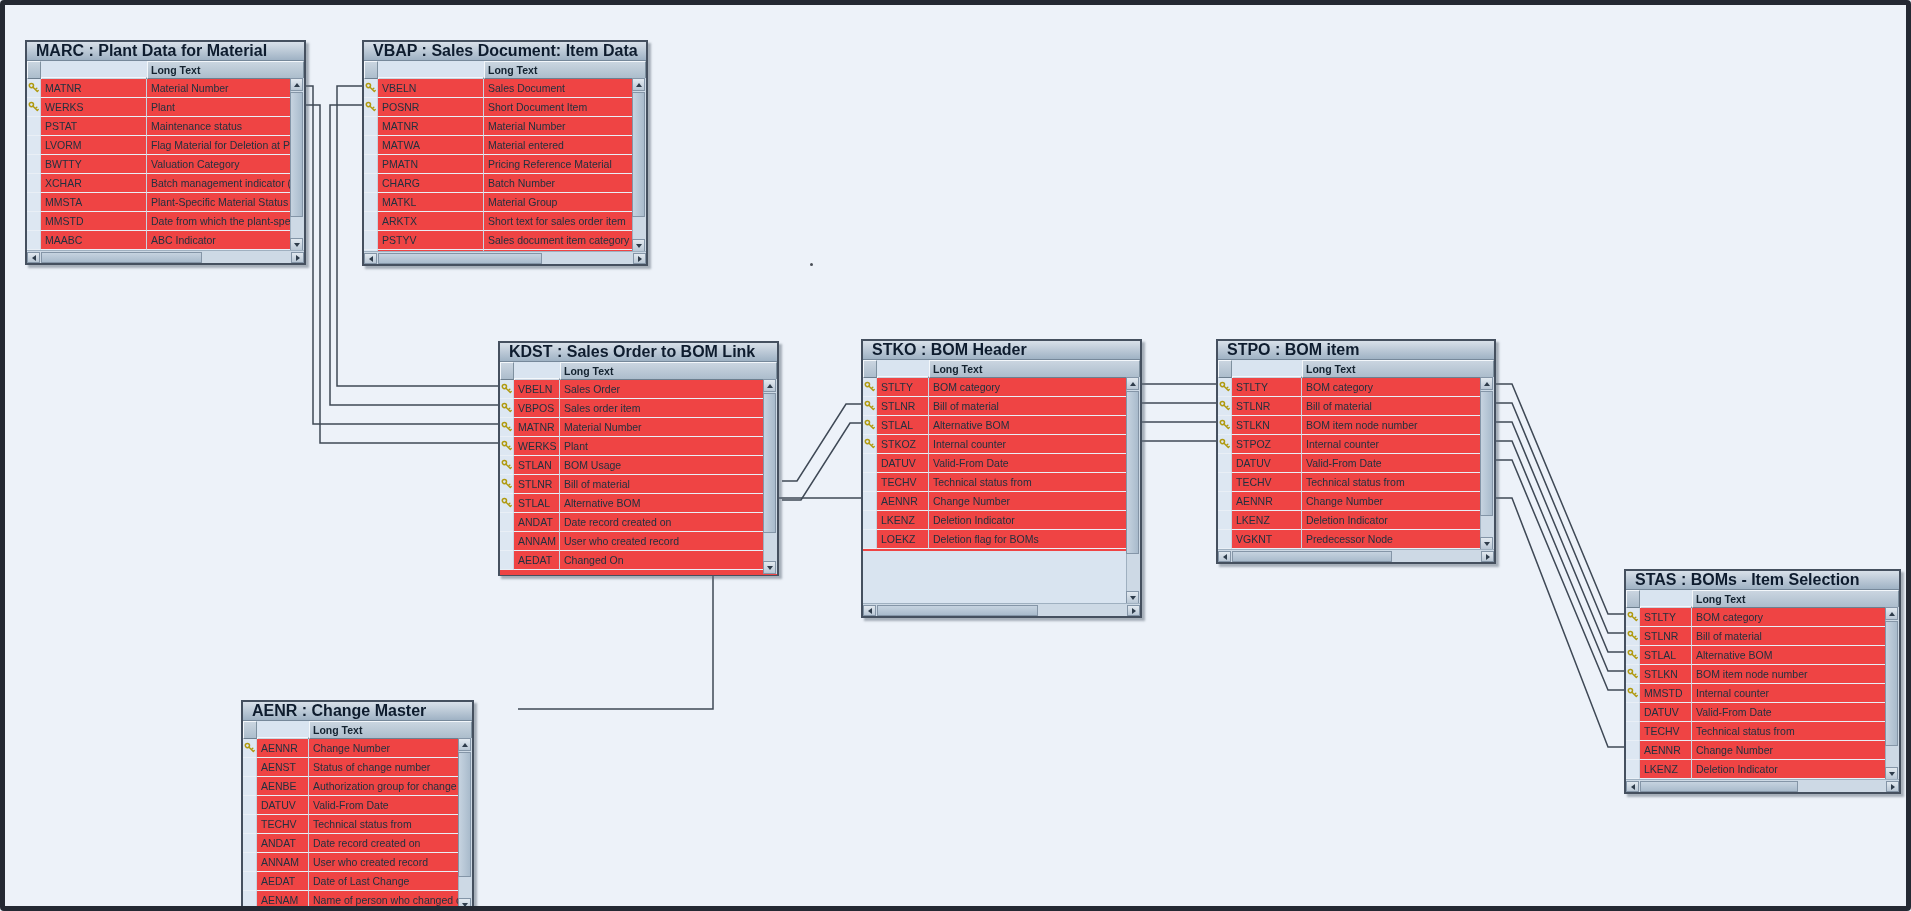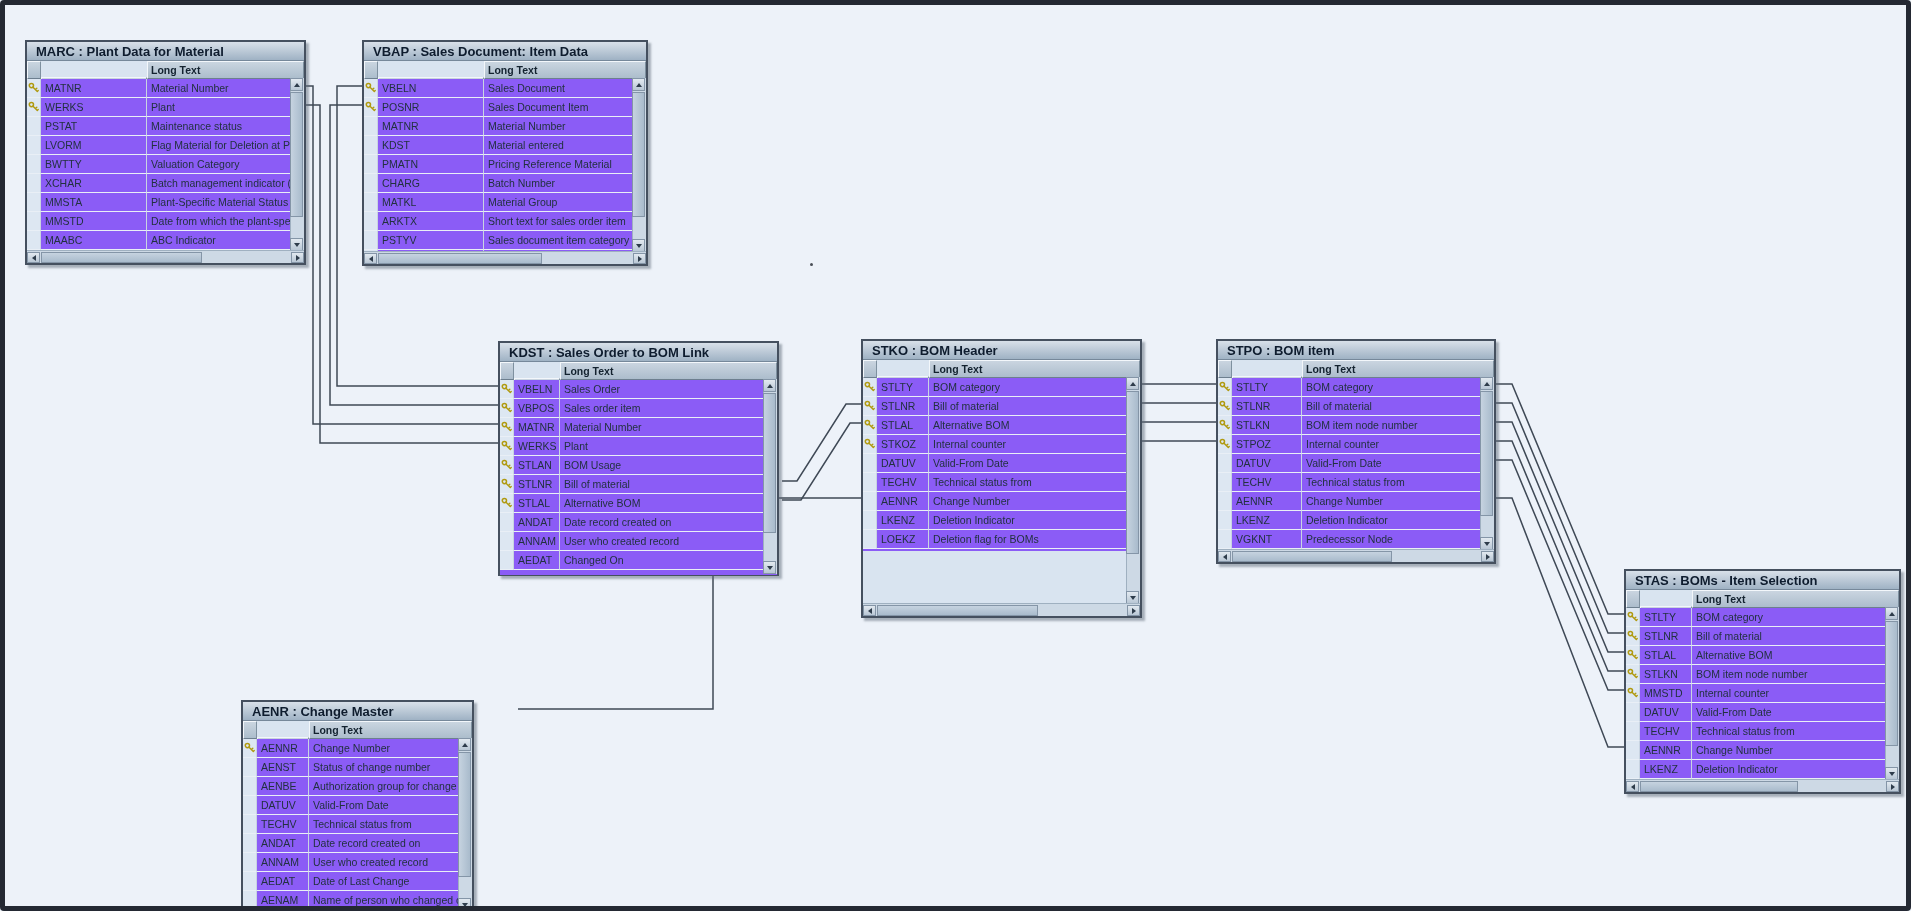--- a/index.html
+++ b/index.html
@@ -9,31 +9,31 @@
   .frame{position:absolute;left:0;top:0;width:1911px;height:911px;box-sizing:border-box;
          border:5px solid #242933;border-radius:4px;pointer-events:none;z-index:60;}
   #wires{position:absolute;left:0;top:0;z-index:1;pointer-events:none;}
   #tables{position:absolute;left:0;top:0;z-index:2;}
 
   .tbl{position:absolute;background:#d9e4f0;border:2px solid #45505f;box-sizing:border-box;
        box-shadow:3px 3px 2px rgba(96,107,122,.5);}
   .titlebar{height:18px;background:linear-gradient(#d8e0e9,#9fb2c4);
             border-bottom:1px solid #76889a;display:flex;align-items:center;
             padding-left:9px;overflow:hidden;}
-  .title-text{font-size:13px;font-weight:bold;color:#0e1c2e;white-space:nowrap;}
+  .title-text{font-size:16px;font-weight:bold;color:#0e1c2e;white-space:nowrap;}
   .hdr{height:18px;display:flex;}
   .hcell{box-sizing:border-box;height:18px;line-height:15px;font-size:10.5px;font-weight:bold;
          color:#13222f;background:linear-gradient(#cad5e0,#acbdcc);
          border-top:1px solid #f3f7fb;border-left:1px solid #f3f7fb;
          border-right:1px solid #7e909f;border-bottom:1px solid #6d7f8f;
          padding:1px 3px 0 3px;overflow:hidden;white-space:nowrap;}
   .hcell.gutter{flex:0 0 14px;width:14px;padding:0;}
   .hcell.c1{flex:0 0 var(--c1w);width:var(--c1w);margin-top:16px;}
   .hcell.c2{flex:1;}
-  .rows{position:relative;overflow:hidden;background:#8b5cf6;}
+  .rows{position:relative;overflow:hidden;background:#ef4444;}
   .row{display:flex;height:19px;box-sizing:border-box;}
   .row.partial{height:7px;overflow:hidden;}
   .cell{box-sizing:border-box;height:19px;line-height:18px;font-size:10.5px;color:#22313f;
         border-bottom:1px solid #e9eff6;border-right:1px solid #c8d4e1;
         padding:0 4px;overflow:hidden;white-space:nowrap;}
   .cell.gutter{flex:0 0 14px;width:14px;padding:0;display:flex;align-items:center;
                justify-content:center;background:#dde7f2;}
   .cell.c1{flex:0 0 var(--c1w);width:var(--c1w);}
   .cell.c2{flex:1;border-right:none;}
   .smudge{height:6px;overflow:hidden;position:relative;}
@@ -204,32 +204,32 @@
   </div>
 
   <div class="row">
     <div class="cell gutter">
               <svg class="keyicon" width="11" height="12" viewBox="0 0 11 12">
                 <circle cx="3.4" cy="3.6" r="2.1" fill="none" stroke="#b09a10" stroke-width="1.5"></circle>
                 <path d="M5 5.2 L9.3 9.5 M7.4 7.6 L8.8 6.2 M9.3 9.5 L10.2 8.6" fill="none" stroke="#b09a10" stroke-width="1.4" stroke-linecap="round"></path>
               </svg>
             </div>
     <div class="cell c1">POSNR</div>
-    <div class="cell c2">Sales Document Item</div>
+    <div class="cell c2">Short Document Item</div>
   </div>
 
   <div class="row">
     <div class="cell gutter"></div>
     <div class="cell c1">MATNR</div>
     <div class="cell c2">Material Number</div>
   </div>
 
   <div class="row">
     <div class="cell gutter"></div>
-    <div class="cell c1">KDST</div>
+    <div class="cell c1">MATWA</div>
     <div class="cell c2">Material entered</div>
   </div>
 
   <div class="row">
     <div class="cell gutter"></div>
     <div class="cell c1">PMATN</div>
     <div class="cell c2">Pricing Reference Material</div>
   </div>
 
   <div class="row">

